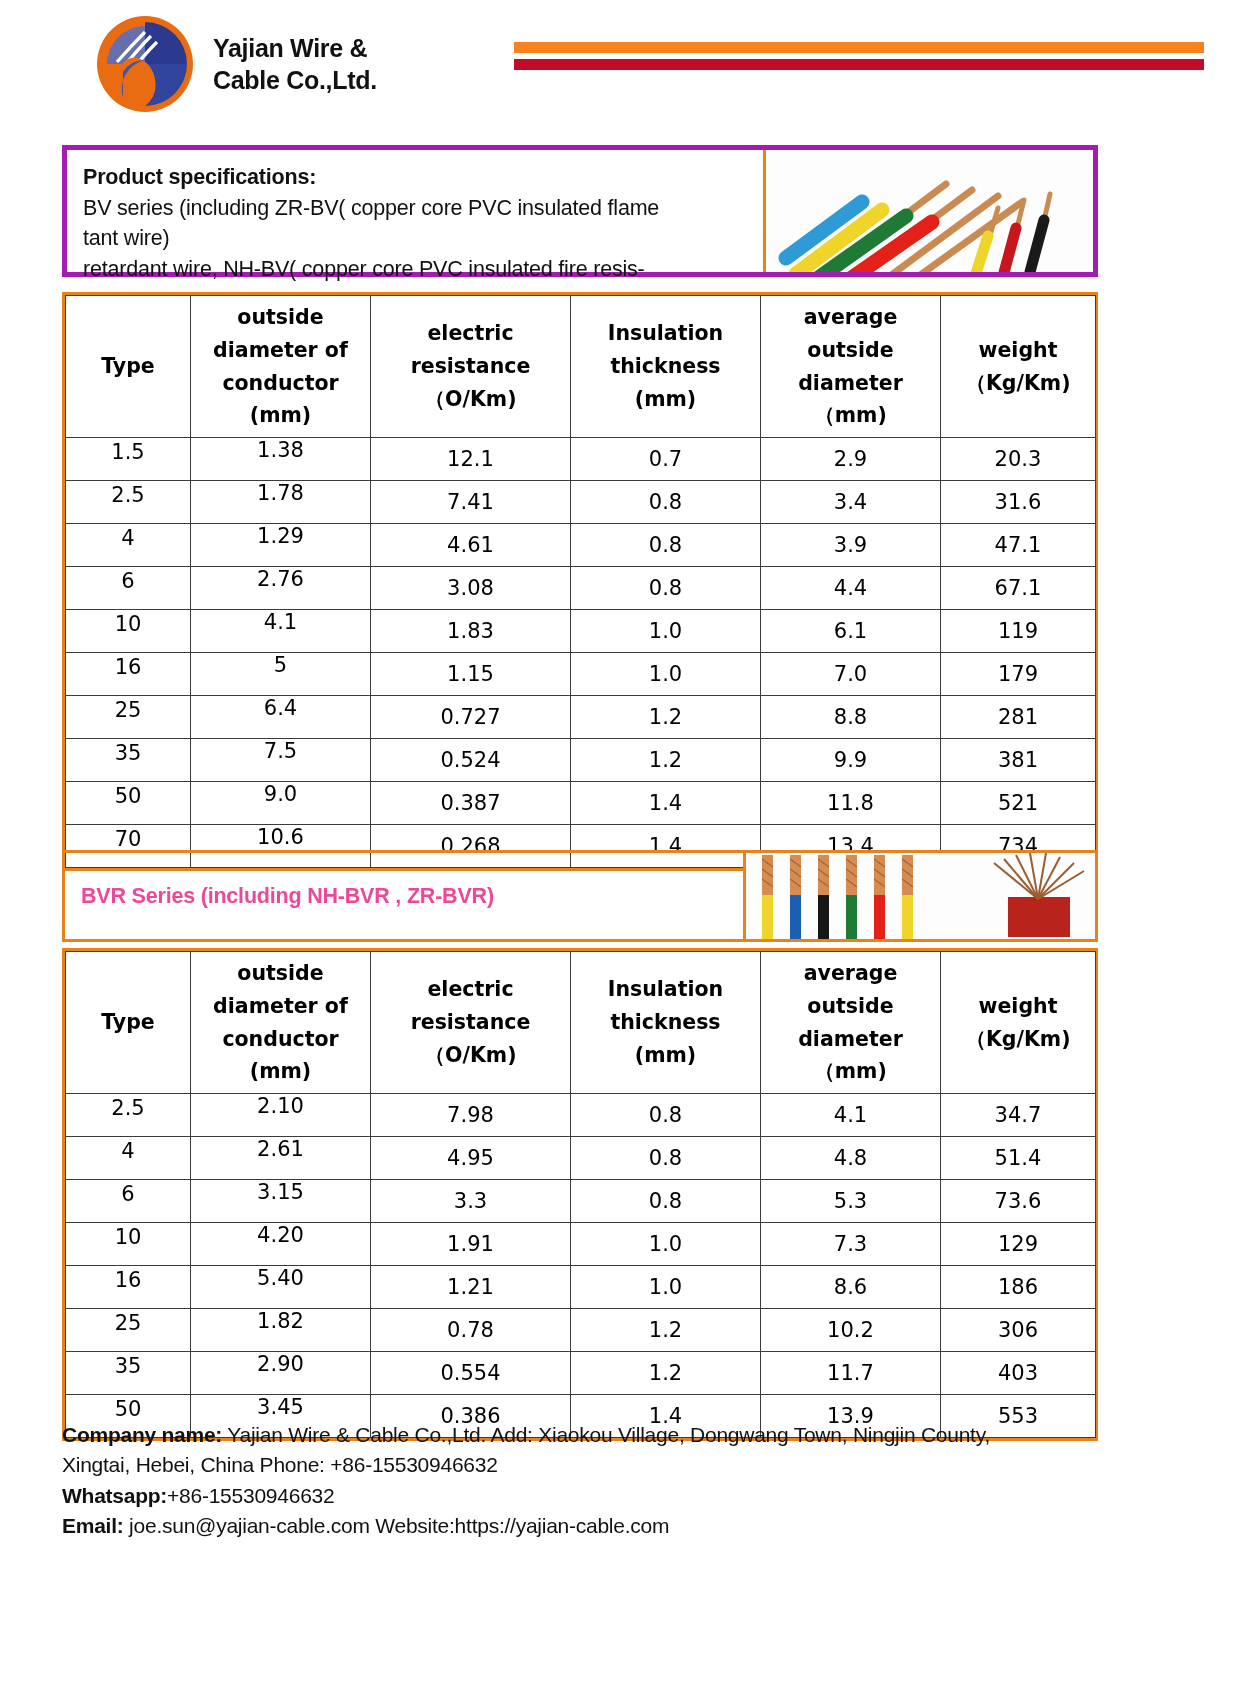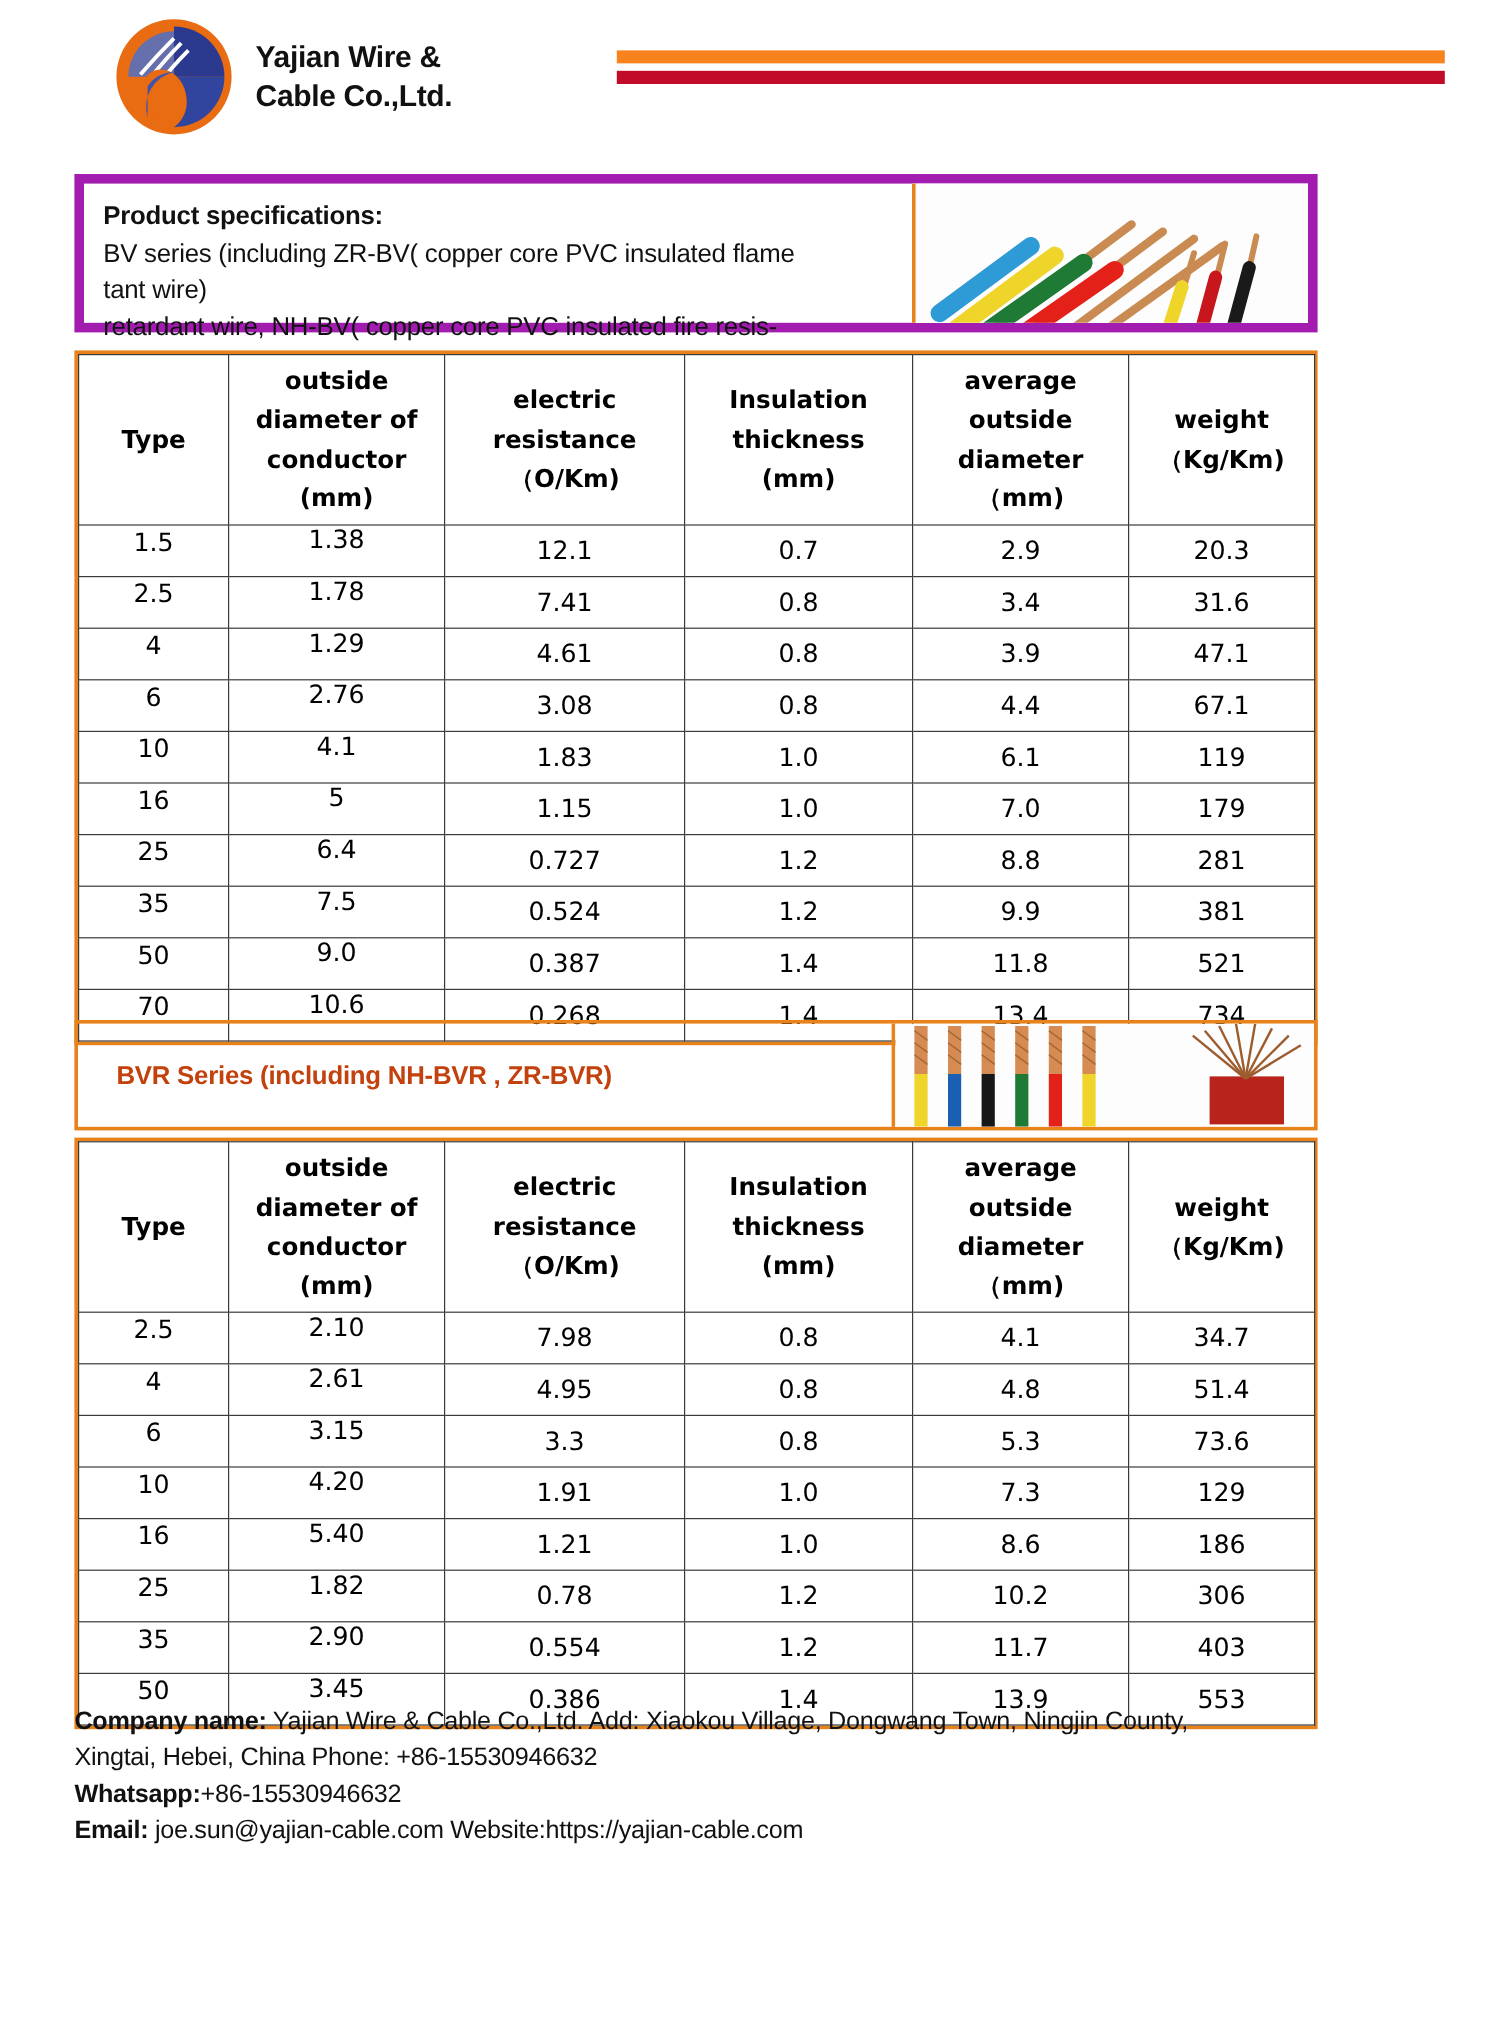--- a/index.html
+++ b/index.html
@@ -55,21 +55,21 @@
   .bar-gap    { height: 6px;  background: #fff; }
   .bar-red    { height: 11px; background: #C10B28; }
 
   
   .spec-box {
     position: absolute;
     left: 62px;
     top: 145px;
     width: 1036px;
     height: 132px;
-    border: 8px solid #a21caf;
+    border: 5px solid #a21caf;
     display: flex;
   }
   .spec-text {
     flex: 1 1 auto;
     padding: 12px 0 0 16px;
     font-size: 21.5px;
     line-height: 1.42;
     color: #111;
     letter-spacing: -0.2px;
   }
@@ -126,24 +126,24 @@
     left: 62px;
     top: 850px;
     width: 1036px;
     height: 92px;
     border: 3px solid #E8821A;
     display: flex;
     align-items: center;
   }
   .bvr-title {
     flex: 1 1 auto;
-    padding-left: 32px;
+    padding-left: 16px;
     font-size: 21.5px;
     font-weight: bold;
-    color: #c2410c;
+    color: #ec4899;
     letter-spacing: -0.2px;
   }
   .bvr-img {
     flex: 0 0 352px;
     align-self: stretch;
     border-left: 3px solid #E8821A;
     overflow: hidden;
   }
   .bvr-img svg { display: block; }
 

